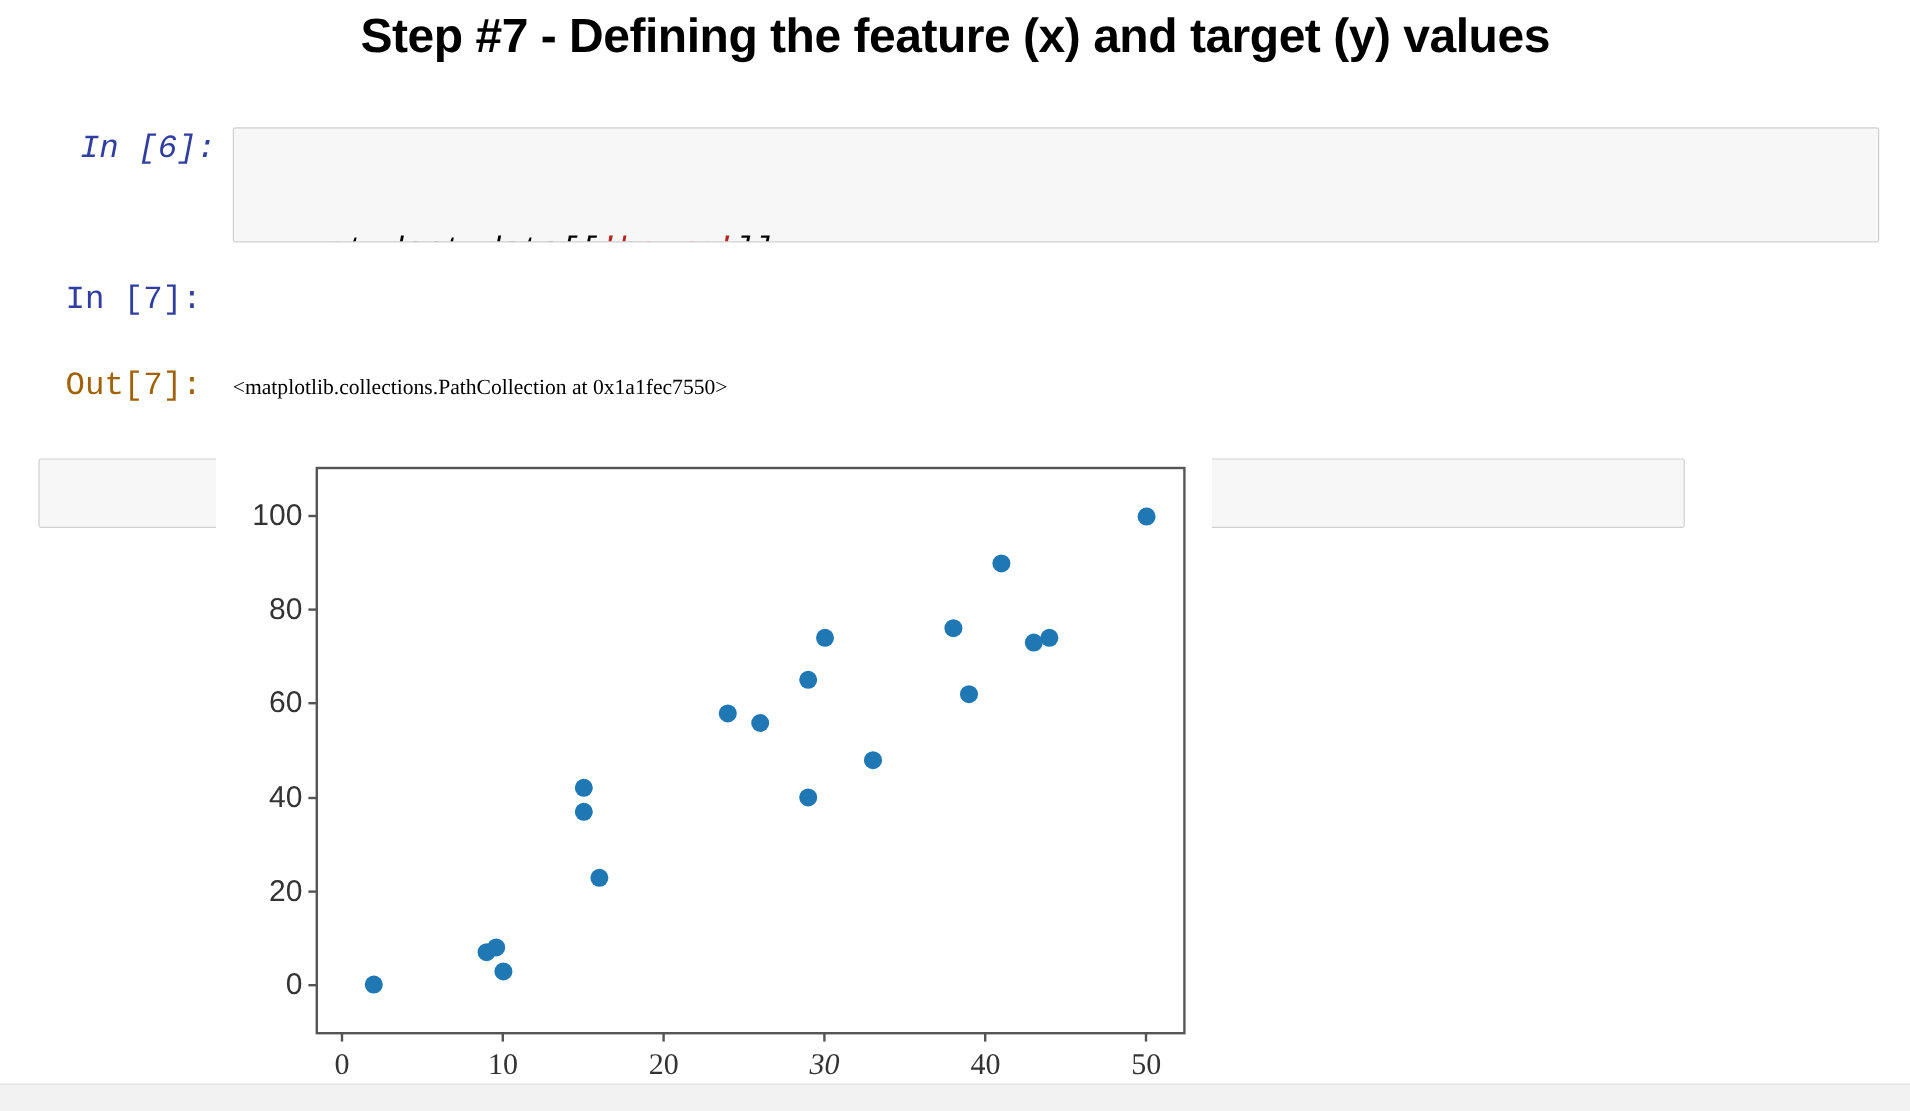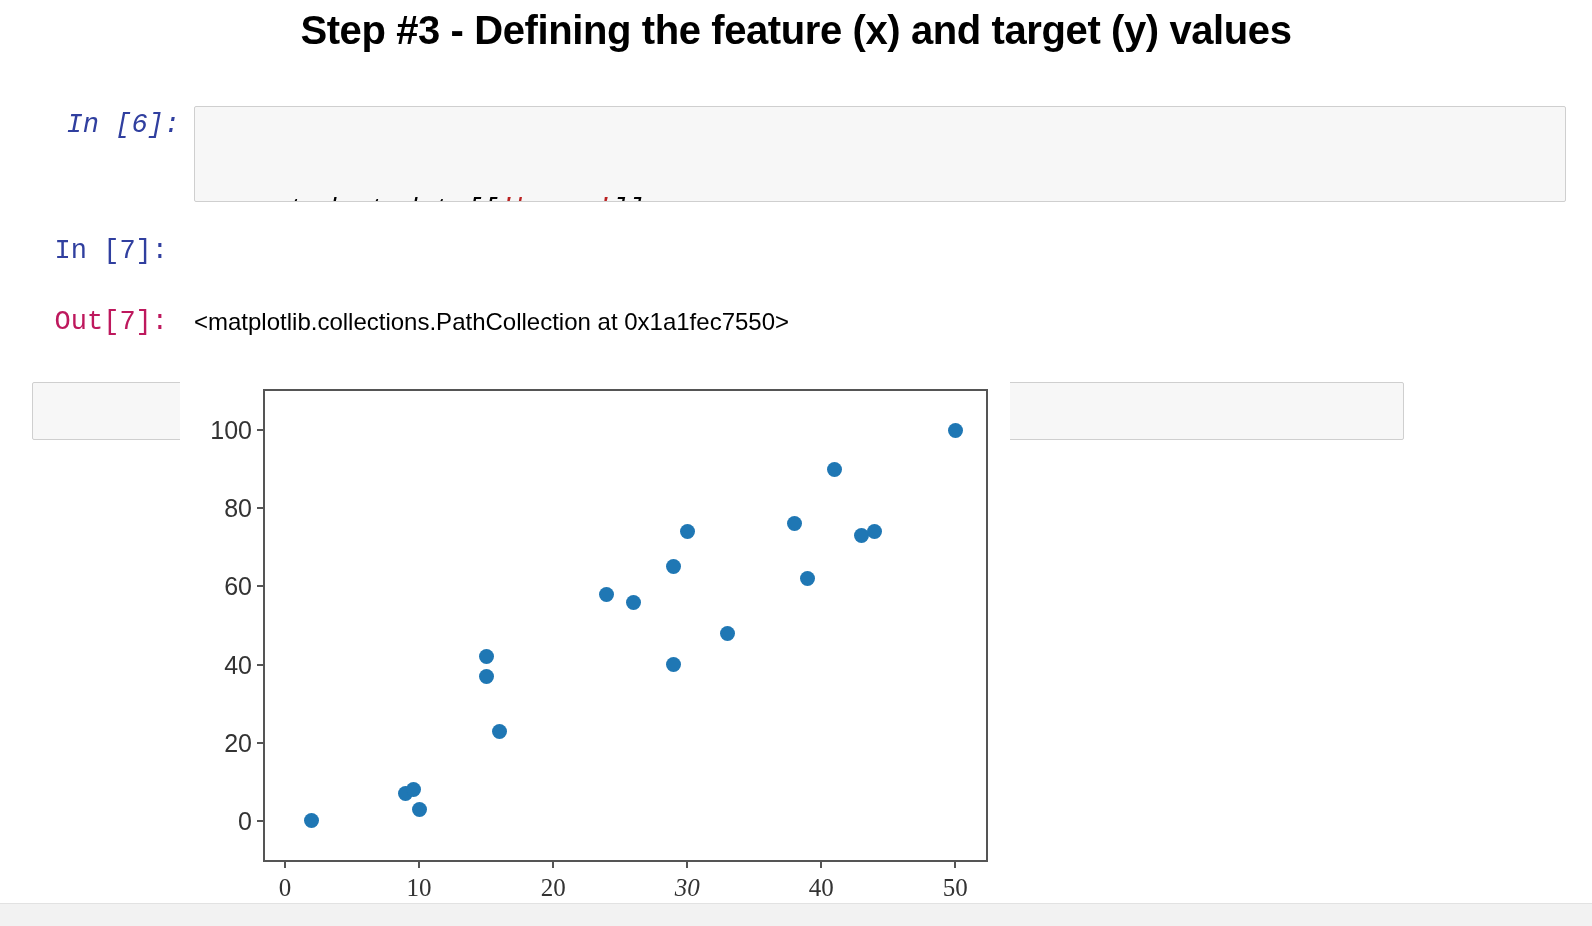--- a/index.html
+++ b/index.html
@@ -43,38 +43,38 @@
     flex: 0 0 150px;
     text-align: right;
     padding-right: 14px;
     box-sizing: border-box;
     font-family: "Liberation Mono", monospace;
     font-size: 27px;
     line-height: 38px;
     white-space: pre;
   }
   .prompt-in { color: #303F9F; }
-  .prompt-out { color: #be185d; }
+  .prompt-out { color: #a16207; }
 
   .input-area {
     background: #f7f7f7;
     border: 1px solid #cfcfcf;
     border-radius: 2px;
     box-sizing: border-box;
     padding: 8px 12px 10px 12px;
     font-family: "Liberation Mono", monospace;
     font-size: 27px;
     line-height: 38px;
     color: #000000;
     white-space: pre;
     overflow: hidden;
   }
   .output-area {
-    font-family: Liberation Sans, sans-serif;
-    font-size: 24px;
+    font-family: Liberation Serif, serif;
+    font-size: 18px;
     line-height: 38px;
     color: #000000;
     white-space: pre;
     padding-left: 12px;
   }
 
   .tok-op   { color: #AA22FF; font-weight: bold; }
   .tok-str  { color: #BA2121; }
   .tok-blk  { color: #000000; }
 
@@ -161,21 +161,21 @@
     bottom: 0;
     width: 1592px;
     height: 22px;
     background: #f2f2f2;
     border-top: 1px solid #e2e2e2;
   }
 </style>
 </head>
 <body>
 
-<div class="page-title">Step #3 - Defining the feature (x) and target (y) values</div>
+<div class="page-title">Step #7 - Defining the feature (x) and target (y) values</div>
 
 <div class="cell" id="cell-in-6">
   <div class="prompt prompt-in">In [6]:</div>
   <div class="input-area">
     <div><span class="tok-blk">x </span><span class="tok-op">=</span><span class="tok-blk"> student_data[[</span><span class="tok-str">'hours'</span><span class="tok-blk">]]</span></div>
     
   </div>
 </div>
 
 <div class="cell" id="cell-in-7">

